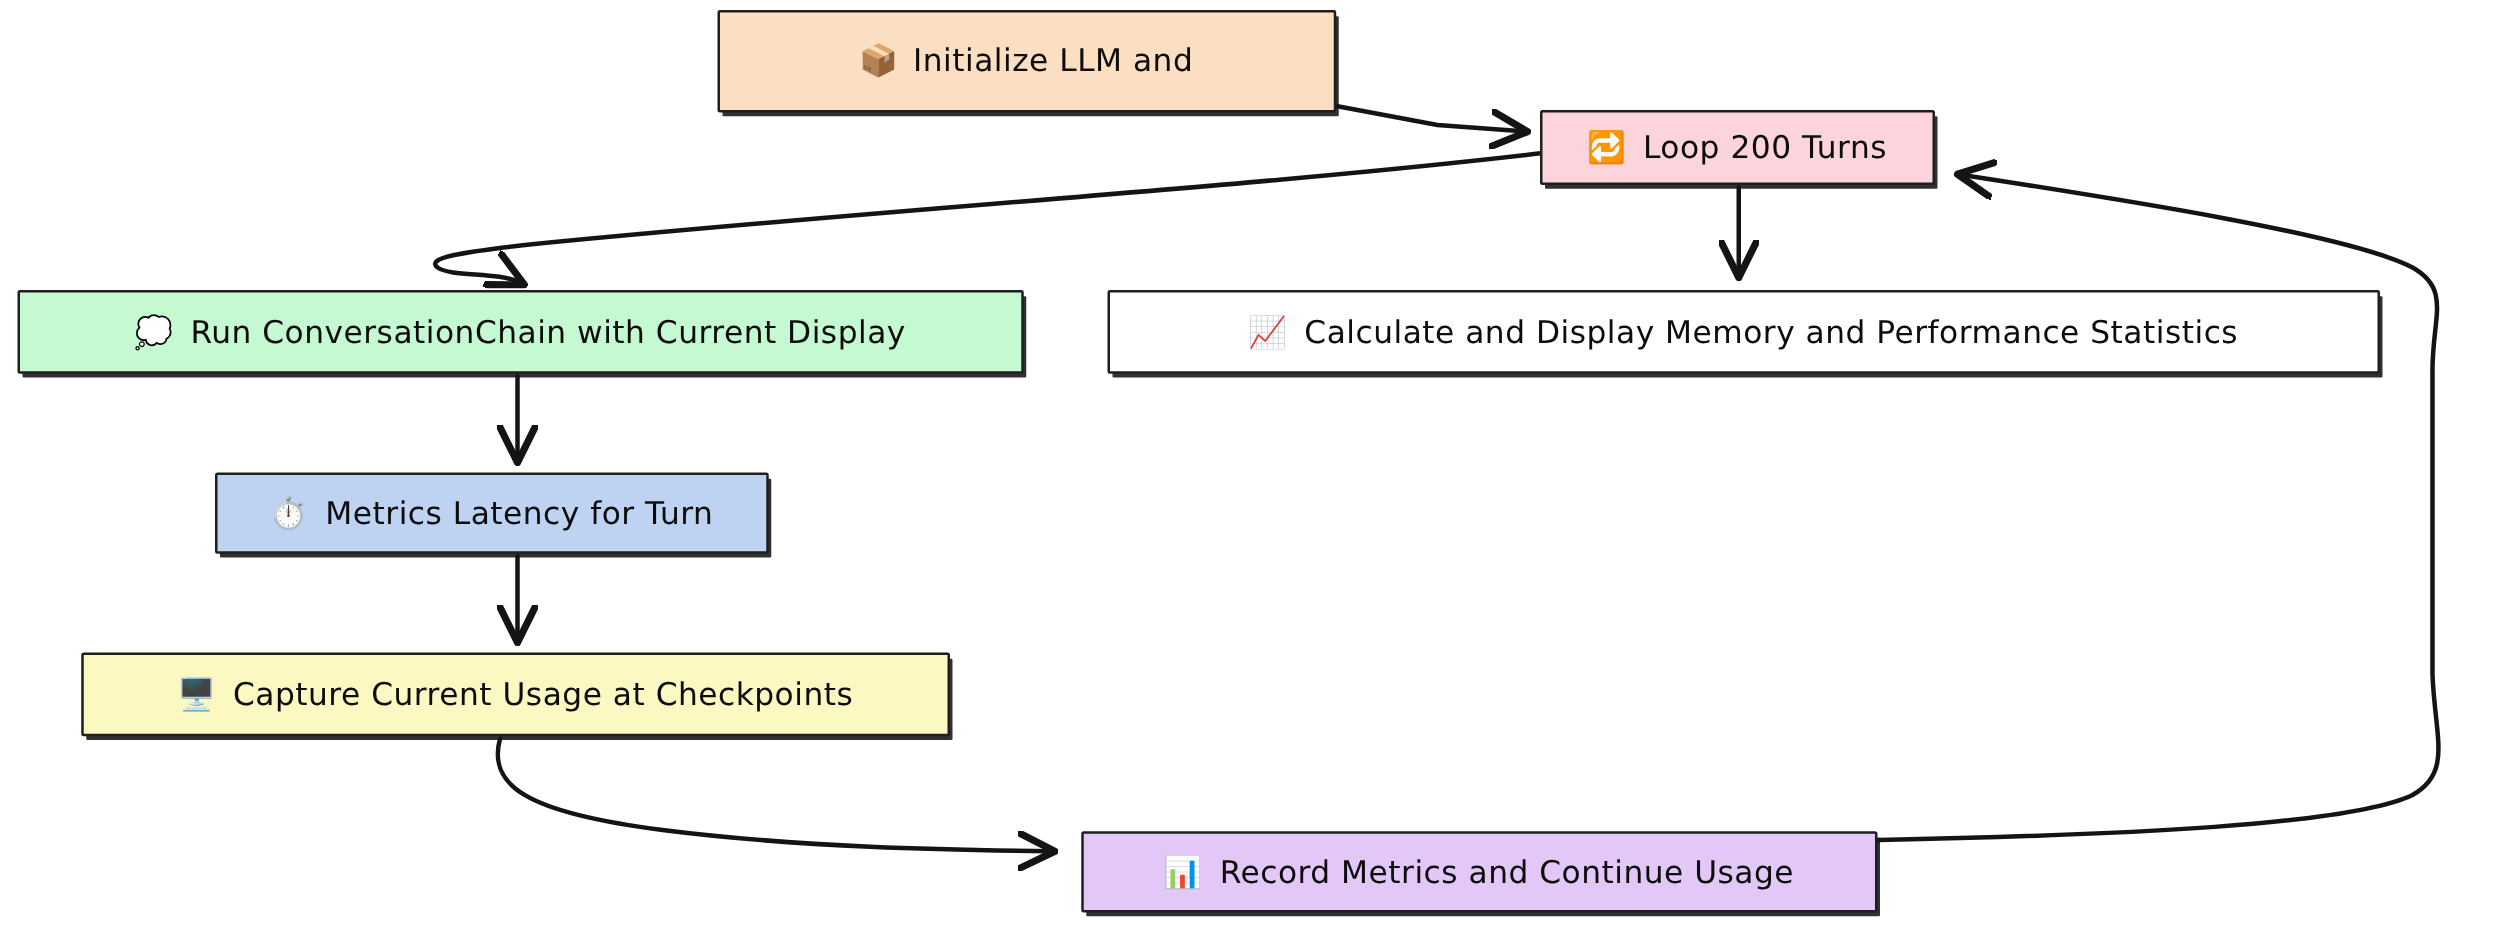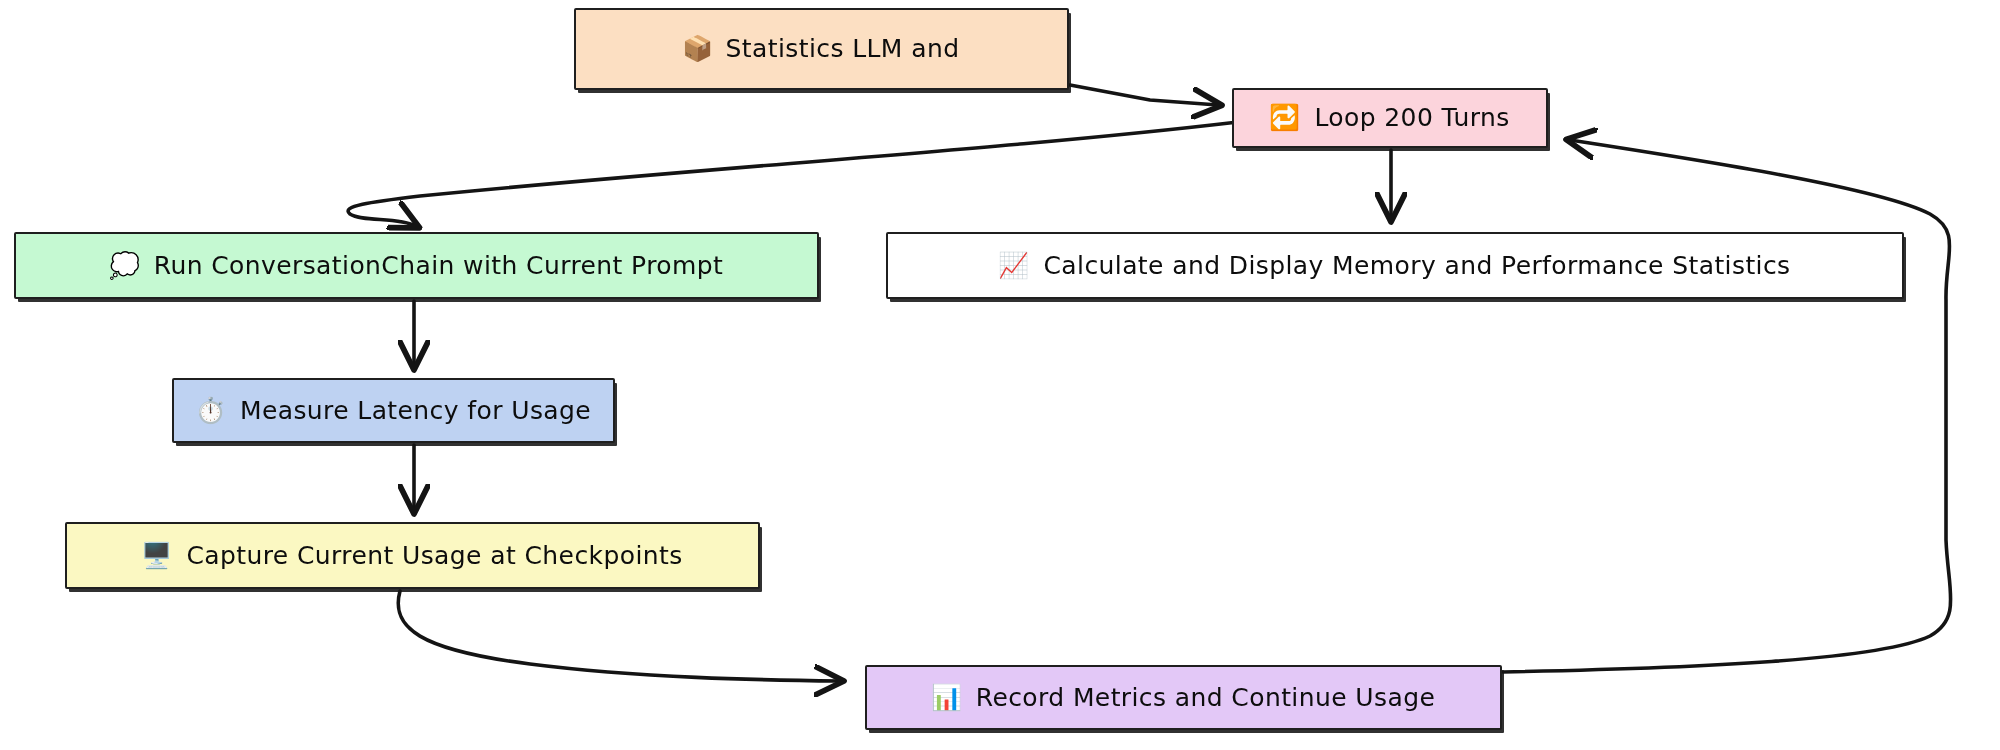--- a/index.html
+++ b/index.html
@@ -110,50 +110,50 @@
                L 1946 300
                C 1945 255, 1962 232, 1930 214
                C 1880 188, 1700 160, 1570 140" marker-end="url(#ah)"></path>
     </g>
   </svg>
 
   <div class="node two-line" id="node-init">
     <div class="lbl">
       <span class="row1">
         <span class="ico">📦</span>
-        <span>Statistics LLM and</span>
+        <span>Initialize LLM and</span>
       </span>
     </div>
   </div>
 
   <div class="node" id="node-loop">
     <div class="lbl">
       <span class="ico">🔁</span>
       <span>Loop 200 Turns</span>
     </div>
   </div>
 
   <div class="node" id="node-run">
     <div class="lbl">
       <span class="ico">💭</span>
-      <span>Run ConversationChain with Current Prompt</span>
+      <span>Run ConversationChain with Current Display</span>
     </div>
   </div>
 
   <div class="node" id="node-stats">
     <div class="lbl">
       <span class="ico">📈</span>
       <span>Calculate and Display Memory and Performance Statistics</span>
     </div>
   </div>
 
   <div class="node" id="node-latency">
     <div class="lbl">
       <span class="ico">⏱️</span>
-      <span>Measure Latency for Usage</span>
+      <span>Metrics Latency for Turn</span>
     </div>
   </div>
 
   <div class="node" id="node-memory">
     <div class="lbl">
       <span class="ico">🖥️</span>
       <span>Capture Current Usage at Checkpoints</span>
     </div>
   </div>
 

